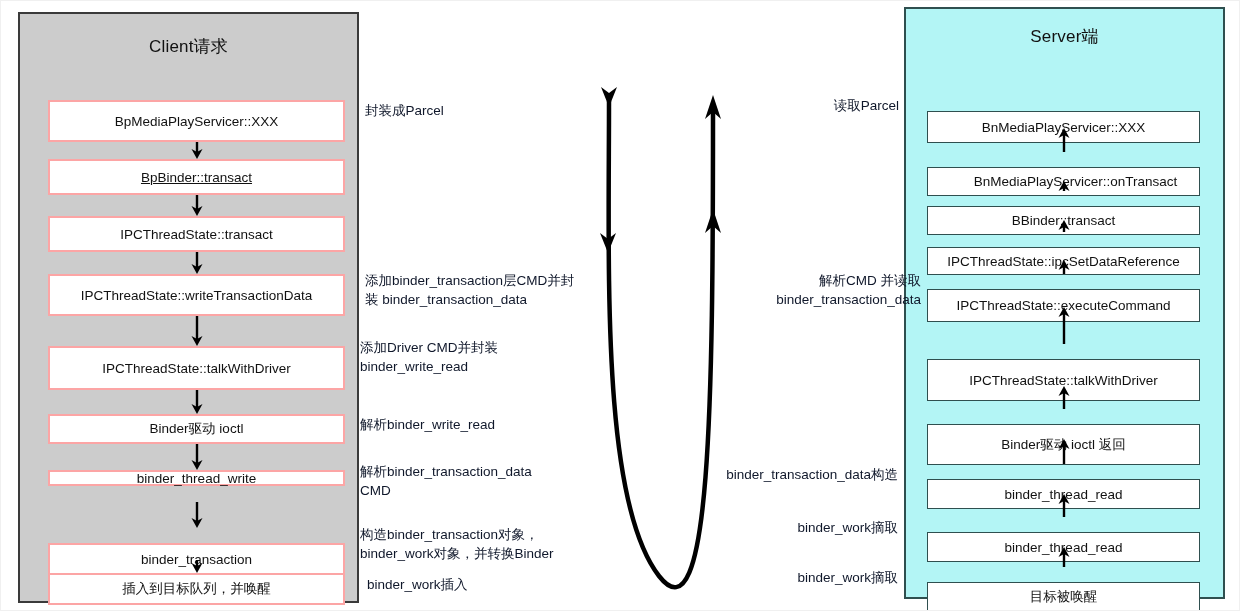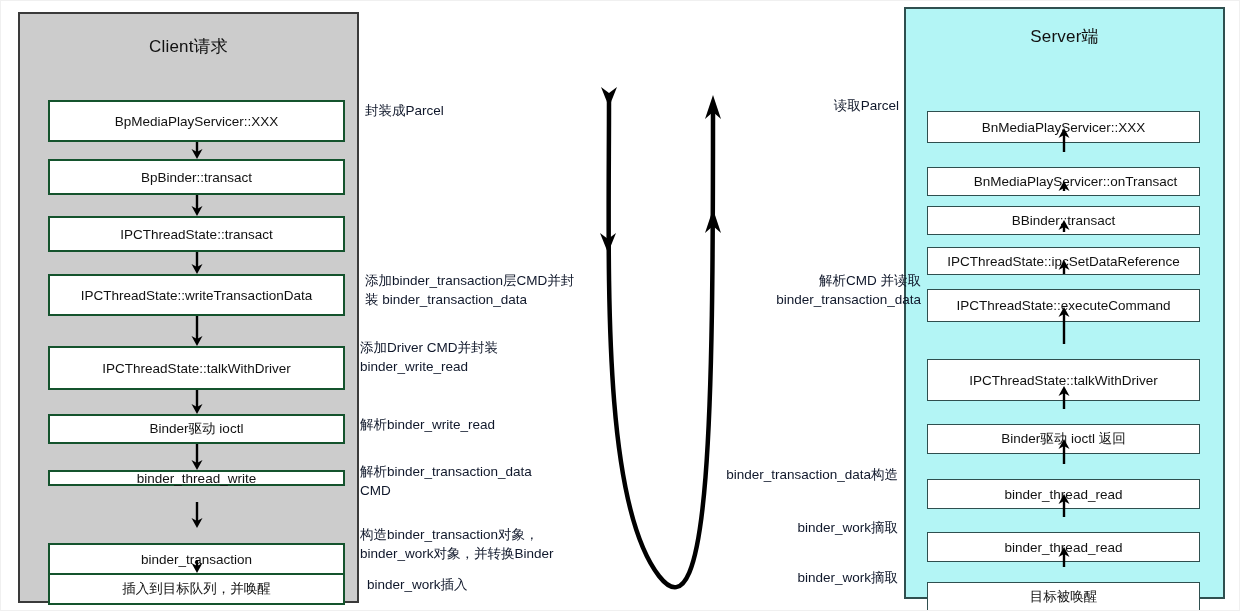--- a/index.html
+++ b/index.html
@@ -62,21 +62,21 @@
     display: flex;
     align-items: center;
     justify-content: center;
     font-size: 13.5px;
     color: #111111;
     white-space: nowrap;
   }
   .step.client {
     left: 30px;
     width: 297px;
-    border: 2px solid #14532d;
+    border: 2px solid #fca5a5;
   }
   .step.server {
     left: 23px;
     width: 273px;
     border: 1.5px solid #2f4f4f;
     margin-top: 15px;
   }
 
   
   .conn {
@@ -121,21 +121,21 @@
   <div id="client-layer">
       <div class="step client" style="top: 99px; height: 42px; left: 47px;">
         <span>BpMediaPlayServicer::XXX</span>
       </div>
       <div class="conn" style="left: 189.5px; top: 141px; height: 17px;">
         <svg width="12" height="17" viewBox="0 0 12 17" xmlns="http://www.w3.org/2000/svg">
             <path d="M 6 0 L 6 11" stroke="#000000" stroke-width="2.4" fill="none"></path>
             <path d="M 6 17 L 0.5 7 L 6 10 L 11.5 7 Z" fill="#000000"></path>
           </svg>
       </div>
-      <div class="step client" style="top: 158px; height: 36px; left: 47px;">
+      <div class="step client" style="top: 158px; height: 36px; left: 47px; text-decoration: underline;">
         <span>BpBinder::transact</span>
       </div>
       <div class="conn" style="left: 189.5px; top: 194px; height: 21px;">
         <svg width="12" height="21" viewBox="0 0 12 21" xmlns="http://www.w3.org/2000/svg">
             <path d="M 6 0 L 6 15" stroke="#000000" stroke-width="2.4" fill="none"></path>
             <path d="M 6 21 L 0.5 11 L 6 14 L 11.5 11 Z" fill="#000000"></path>
           </svg>
       </div>
       <div class="step client" style="top: 215px; height: 36px; left: 47px;">
         <span>IPCThreadState::transact</span>
@@ -244,21 +244,21 @@
       </div>
       <div class="step server" style="top: 343px; height: 42px; left: 926px;">
         <span>IPCThreadState::talkWithDriver</span>
       </div>
       <div class="conn" style="left: 1056.5px; top: 385px; height: 23px;">
         <svg width="12" height="23" viewBox="0 0 12 23" xmlns="http://www.w3.org/2000/svg">
             <path d="M 6 23 L 6 6" stroke="#000000" stroke-width="2.4" fill="none"></path>
             <path d="M 6 0 L 0.5 10 L 6 7 L 11.5 10 Z" fill="#000000"></path>
           </svg>
       </div>
-      <div class="step server" style="top: 408px; height: 30px; left: 926px;">
+      <div class="step server" style="top: 408px; height: 41px; left: 926px;">
         <span>Binder驱动 ioctl 返回</span>
       </div>
       <div class="conn" style="left: 1056.5px; top: 438px; height: 25px;">
         <svg width="12" height="25" viewBox="0 0 12 25" xmlns="http://www.w3.org/2000/svg">
             <path d="M 6 25 L 6 6" stroke="#000000" stroke-width="2.4" fill="none"></path>
             <path d="M 6 0 L 0.5 10 L 6 7 L 11.5 10 Z" fill="#000000"></path>
           </svg>
       </div>
       <div class="step server" style="top: 463px; height: 30px; left: 926px;">
         <span>binder_thread_read</span>

